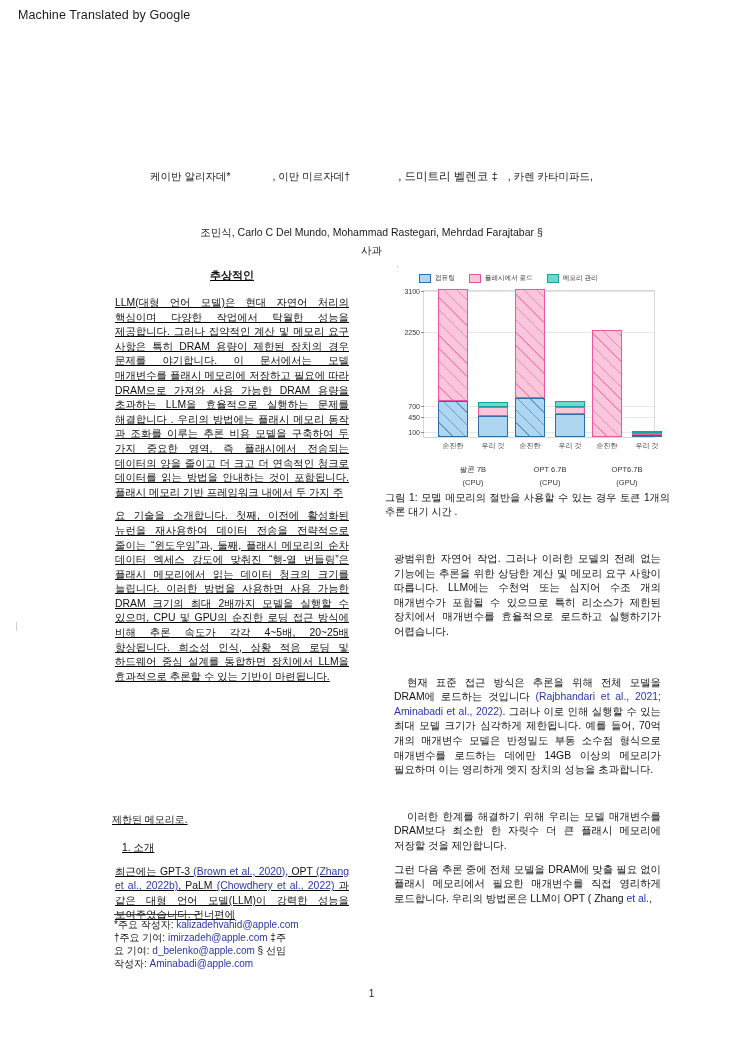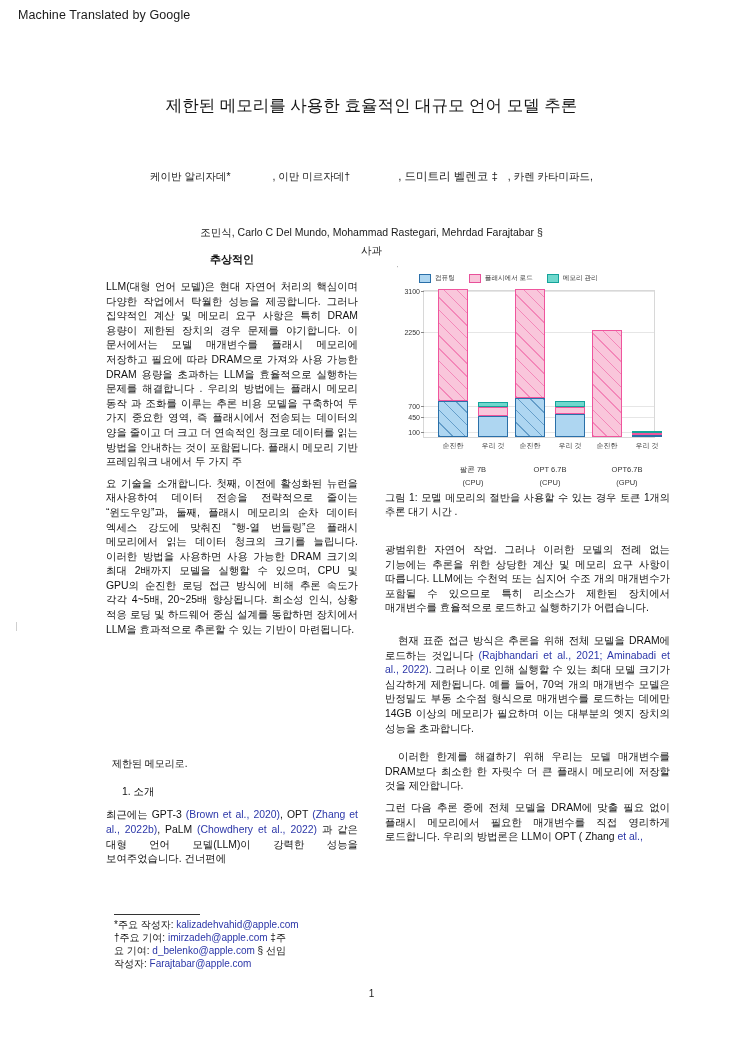--- a/index.html
+++ b/index.html
@@ -77,43 +77,44 @@
   }
   .auth-row3 {
     font-size: 10.5px;
     line-height: 18px;
   }
 
   
   .col-left {
     position: absolute;
     left: 106px;
-    top: 252px;
+    top: 268px;
     width: 252px;
+    text-decoration: underline;
   }
   .col-right {
     position: absolute;
     left: 385px;
     top: 268px;
     width: 285px;
   }
 
   .section-head {
     text-align: center;
     font-size: 11px;
     font-weight: 700;
     color: #111;
     margin: 0 0 13px 0;
   }
   .para {
     font-size: 10.4px;
     line-height: 14.6px;
     color: #111111;
     text-align: justify;
-    margin: 0;
+    margin: 9px;
     word-break: keep-all;
   }
   .para.indent { text-indent: 13px; }
   .para + .para { margin-top: 7px; }
   .cite { color: #2b36a8; }
 
   .spacer-lg { height: 120px; }
 
   .lead-in {
     font-size: 10px;
@@ -327,21 +328,20 @@
   }
 </style>
 </head>
 <body>
 
 <div class="page">
 
   <div class="gbanner">Machine Translated by Google</div>
 
   <div class="title-block">
-    <div class="title-line l2">제한된 메모리를 사용한 효율적인 대규모 언어 모델 추론</div>
   </div>
 
   <div class="authors">
     <div class="auth-row1"><span>케이반 알리자데*</span><span class="gap-a"></span><span>, 이만 미르자데†</span><span class="gap-b"></span><span class="big">, 드미트리 벨렌코 ‡</span><span class="gap-c"></span><span>, 카렌 카타미파드,</span></div>
     <div class="auth-row2">조민식, Carlo C Del Mundo, Mohammad Rastegari, Mehrdad Farajtabar §</div>
     <div class="auth-row3">사과</div>
   </div>
 
   <div class="margin-tick"></div>
 
@@ -354,21 +354,21 @@
     <div class="sec-num">1. 소개</div>
     <p class="para"><span>최근에는 GPT-3 </span><span class="cite">(Brown et al., 2020)</span><span>, OPT </span><span class="cite">(Zhang et al., 2022b)</span><span>, PaLM </span><span class="cite">(Chowdhery et al., 2022)</span><span> 과 같은 대형 언어 모델(LLM)이 강력한 성능을 보여주었습니다. 건너편에</span></p>
   </div>
 
   <div class="footnote">
     <div class="fn-rule"></div>
     <div class="fn-text">
       <span>*주요 작성자: </span><span class="mail">kalizadehvahid@apple.com</span><br>
       <span>†주요 기여: </span><span class="mail">imirzadeh@apple.com</span><span> ‡주</span><br>
       <span>요 기여: </span><span class="mail">d_belenko@apple.com</span><span> § 선임</span><br>
-      <span>작성자: </span><span class="mail">Farajtabar@apple.com</span>
+      <span>작성자: </span><span class="mail">Aminabadi@apple.com</span>
     </div>
   </div>
 
   <div class="figure">
     <div class="chart-box">
       <div class="chart-mini-tick">'</div>
 
       <div class="legend">
         <div class="leg-item">
           <span class="leg-swatch compute"></span>
@@ -461,21 +461,21 @@
         </div>
       </div>
     </div>
 
     <div class="fig-caption">그림 1: 모델 메모리의 절반을 사용할 수 있는 경우 토큰 1개의 추론 대기 시간 .</div>
   </div>
 
   <div class="col-right" style="top:543px;">
     <p class="para">광범위한 자연어 작업. 그러나 이러한 모델의 전례 없는 기능에는 추론을 위한 상당한 계산 및 메모리 요구 사항이 따릅니다. LLM에는 수천억 또는 심지어 수조 개의 매개변수가 포함될 수 있으므로 특히 리소스가 제한된 장치에서 매개변수를 효율적으로 로드하고 실행하기가 어렵습니다.</p>
     <div style="height:18px;"></div>
-    <p class="para indent"><span>현재 표준 접근 방식은 추론을 위해 전체 모델을 DRAM에 로드하는 것입니다 </span><span class="cite">(Rajbhandari et al., 2021; Aminabadi et al., 2022)</span><span>. 그러나 이로 인해 실행할 수 있는 최대 모델 크기가 심각하게 제한됩니다. 예를 들어, 70억 개의 매개변수 모델은 반정밀도 부동 소수점 형식으로 매개변수를 로드하는 데에만 14GB 이상의 메모리가 필요하며 이는 대부분의 엣지 장치의 성능을 초과합니다.</span></p>
+    <p class="para indent"><span>현재 표준 접근 방식은 추론을 위해 전체 모델을 DRAM에 로드하는 것입니다 </span><span class="cite">(Rajbhandari et al., 2021; Aminabadi et al., 2022)</span><span>. 그러나 이로 인해 실행할 수 있는 최대 모델 크기가 심각하게 제한됩니다. 예를 들어, 70억 개의 매개변수 모델은 반정밀도 부동 소수점 형식으로 매개변수를 로드하는 데에만 14GB 이상의 메모리가 필요하며 이는 영리하게 엣지 장치의 성능을 초과합니다.</span></p>
     <div style="height:14px;"></div>
     <p class="para indent">이러한 한계를 해결하기 위해 우리는 모델 매개변수를 DRAM보다 최소한 한 자릿수 더 큰 플래시 메모리에 저장할 것을 제안합니다.</p>
     <p class="para"><span>그런 다음 추론 중에 전체 모델을 DRAM에 맞출 필요 없이 플래시 메모리에서 필요한 매개변수를 직접 영리하게 로드합니다. 우리의 방법론은 LLM이 OPT ( Zhang </span><span class="cite">et al.,</span></p>
   </div>
 
   <div class="pageno">1</div>
 
 </div>
 
 </body></html>

